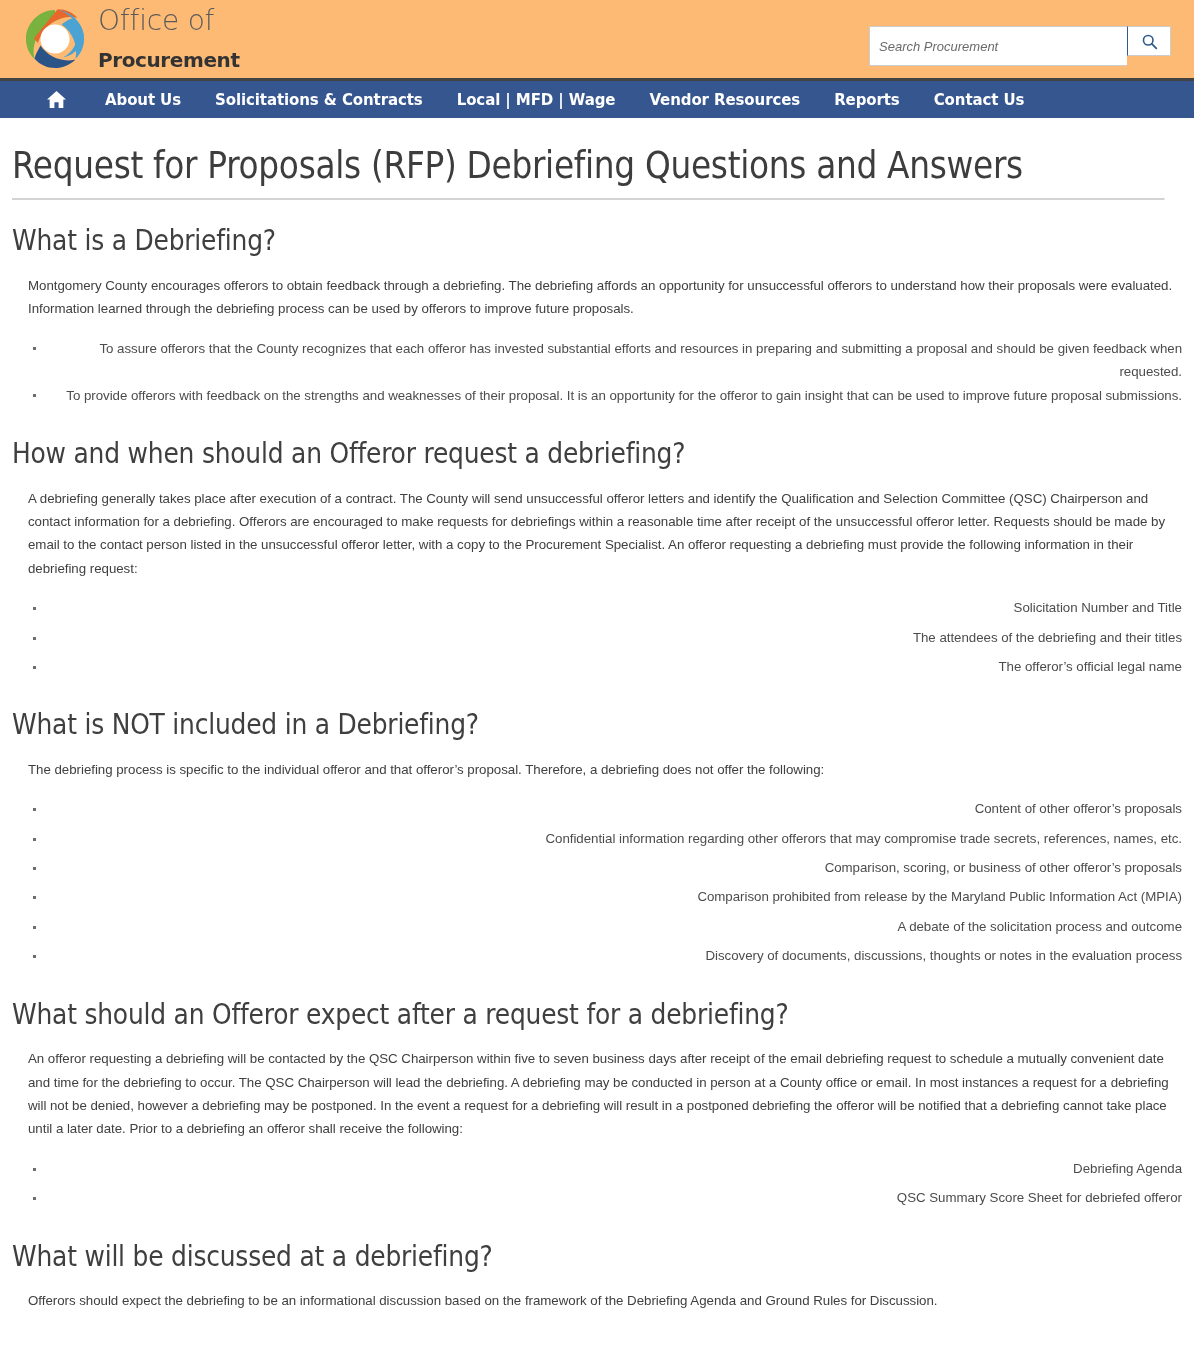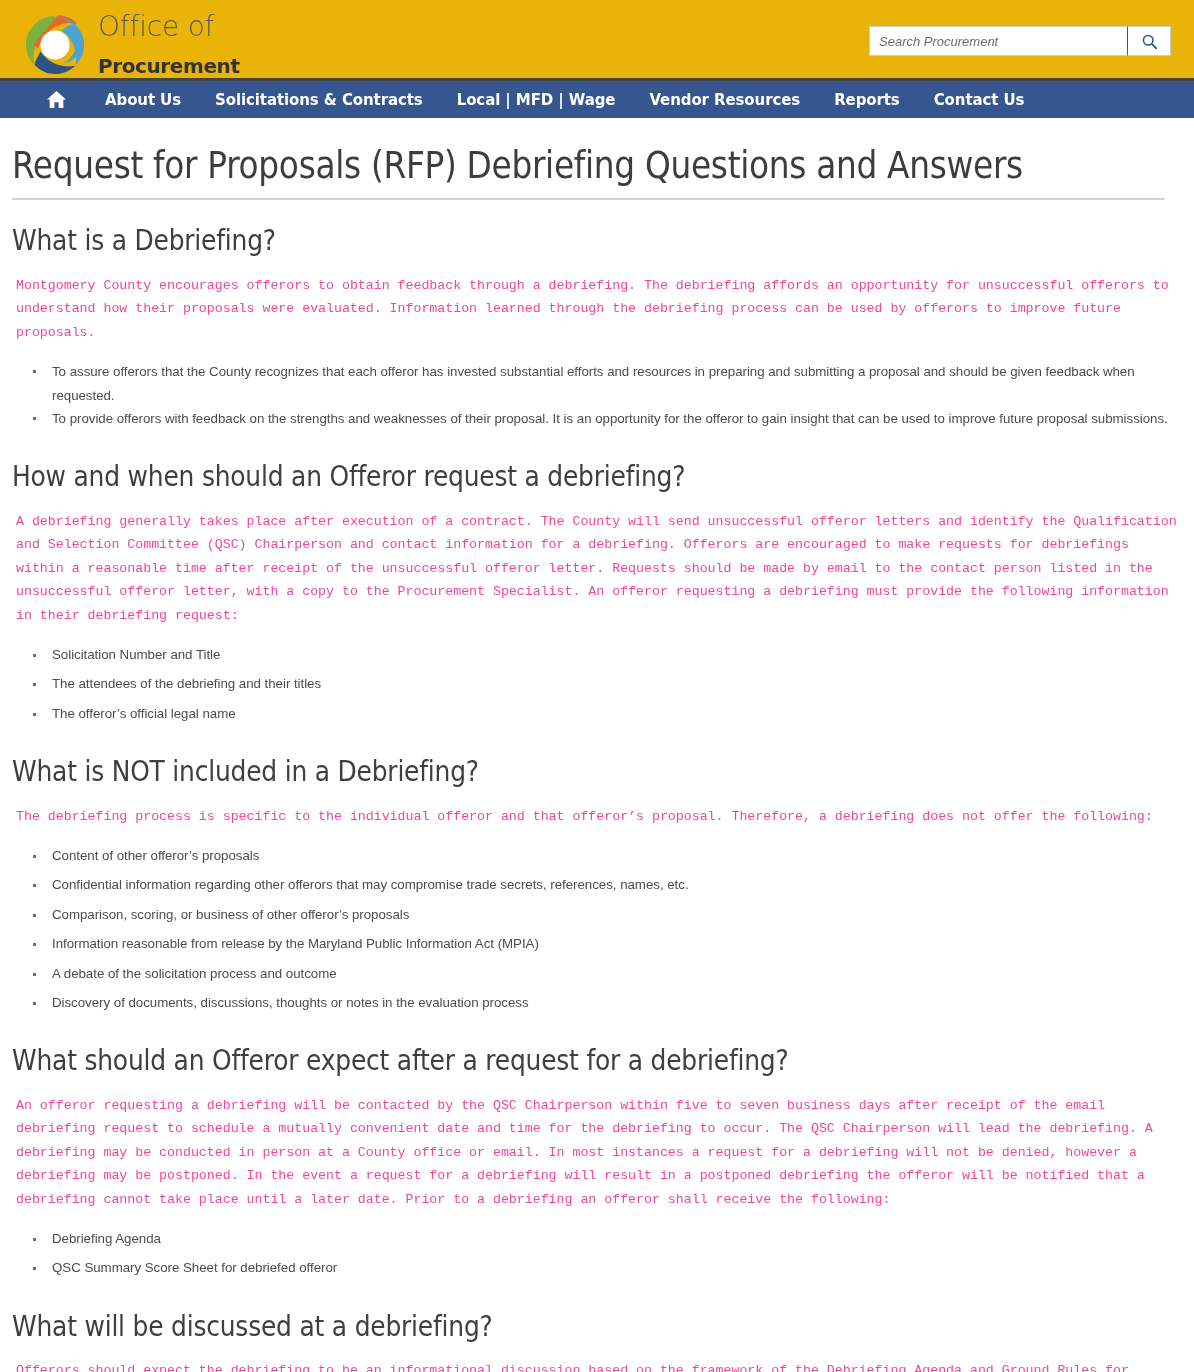--- a/index.html
+++ b/index.html
@@ -11,23 +11,23 @@
     background: #ffffff;
     font-family: "Liberation Sans", sans-serif;
     color: #4a4a4a;
     -webkit-font-smoothing: antialiased;
   }
 
   
   .site-header {
     position: relative;
     height: 78px;
-    background: #eab308;
-    display: flex;
-    align-items: flex-end;
+    background: #fdba74;
+    display: flex;
+    align-items: center;
   }
   .brand {
     display: flex;
     align-items: center;
     margin-left: 22px;
   }
   .brand-logo {
     width: 66px;
     height: 66px;
     flex: 0 0 66px;
@@ -57,21 +57,21 @@
 
   .search-wrap {
     position: absolute;
     right: 23px;
     top: 26px;
     display: flex;
     height: 30px;
   }
   .search-input {
     width: 258px;
-    height: 30px;
+    height: 40px;
     border: 1px solid #cccccc;
     border-right: none;
     padding: 14px 9px;
     font-family: "Liberation Sans", sans-serif;
     font-size: 13px;
     font-style: italic;
     color: #555555;
     outline: none;
     background: #fff;
   }
@@ -148,31 +148,31 @@
     line-height: 1.2;
     letter-spacing: -0.2px;
     transform: scaleX(0.99);
     transform-origin: left center;
   }
   h2.section-heading.tight { margin-top: 30px; }
 
   p.body-text {
     font-size: 13.3px;
     line-height: 1.76;
-    color: #ec4899;
-    margin: 0 0 10px 4px;
+    color: #404040;
+    margin: 0 0 10px 16px;
     letter-spacing: -0.03px;
-    font-family: Liberation Mono, monospace;
   }
   p.body-text.last { margin-bottom: 4px; }
 
   ul.bullets {
     list-style: none;
     margin: 16px 0 10px 0;
     padding: 0;
+    text-align: right;
   }
   ul.bullets li {
     position: relative;
     padding-left: 40px;
     font-size: 13.3px;
     line-height: 1.76;
     color: #4c4c4c;
     margin-bottom: 0;
     letter-spacing: -0.03px;
   }
@@ -267,21 +267,21 @@
     </ul>
   </section>
 
   <section>
     <h2 class="section-heading tight">What is NOT included in a Debriefing?</h2>
     <p class="body-text last">The debriefing process is specific to the individual offeror and that offeror’s proposal.  Therefore, a debriefing does not offer the following:</p>
     <ul class="bullets spaced">
       <li>Content of other offeror’s proposals</li>
       <li>Confidential information regarding other offerors that may compromise trade secrets, references, names, etc.</li>
       <li>Comparison, scoring, or business of other offeror’s proposals</li>
-      <li>Information reasonable from release by the Maryland Public Information Act (MPIA)</li>
+      <li>Comparison prohibited from release by the Maryland Public Information Act (MPIA)</li>
       <li>A debate of the solicitation process and outcome</li>
       <li>Discovery of documents, discussions, thoughts or notes in the evaluation process</li>
     </ul>
   </section>
 
   <section>
     <h2 class="section-heading tight">What should an Offeror expect after a request for a debriefing?</h2>
     <p class="body-text last">An offeror requesting a debriefing will be contacted by the QSC Chairperson within five to seven business days after receipt of the email debriefing request to schedule a mutually convenient date and time for the debriefing to occur.  The QSC Chairperson will lead the debriefing.  A debriefing may be conducted in person at a County office or email.  In most instances a request for a debriefing will not be denied, however a debriefing may be postponed.  In the event a request for a debriefing will result in a postponed debriefing the offeror will be notified that a debriefing cannot take place until a later date.  Prior to a debriefing an offeror shall receive the following:</p>
     <ul class="bullets spaced">
       <li>Debriefing Agenda</li>

